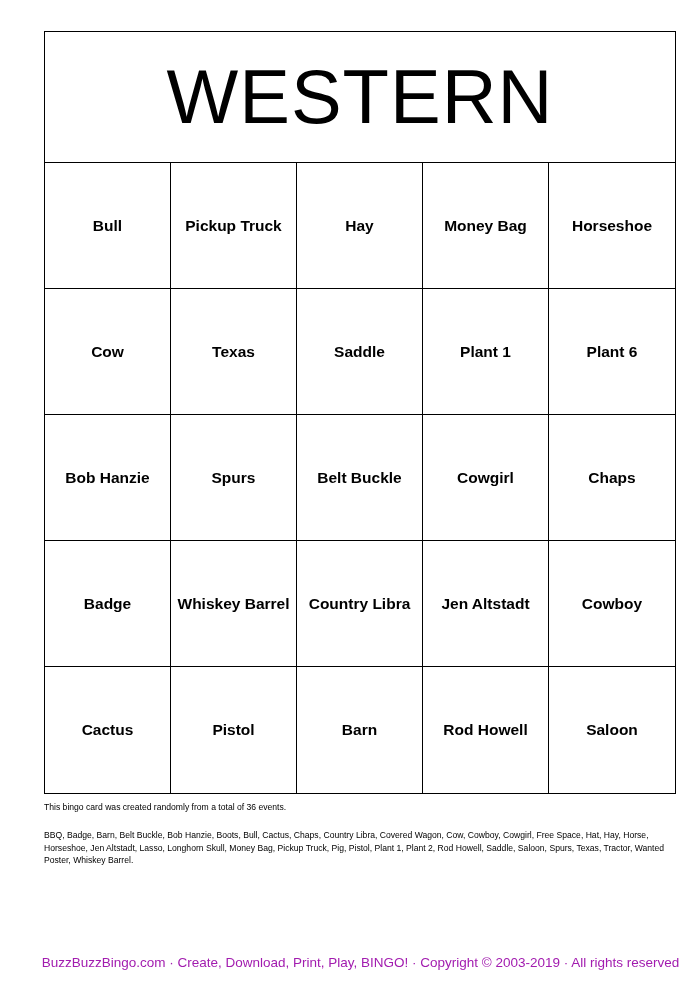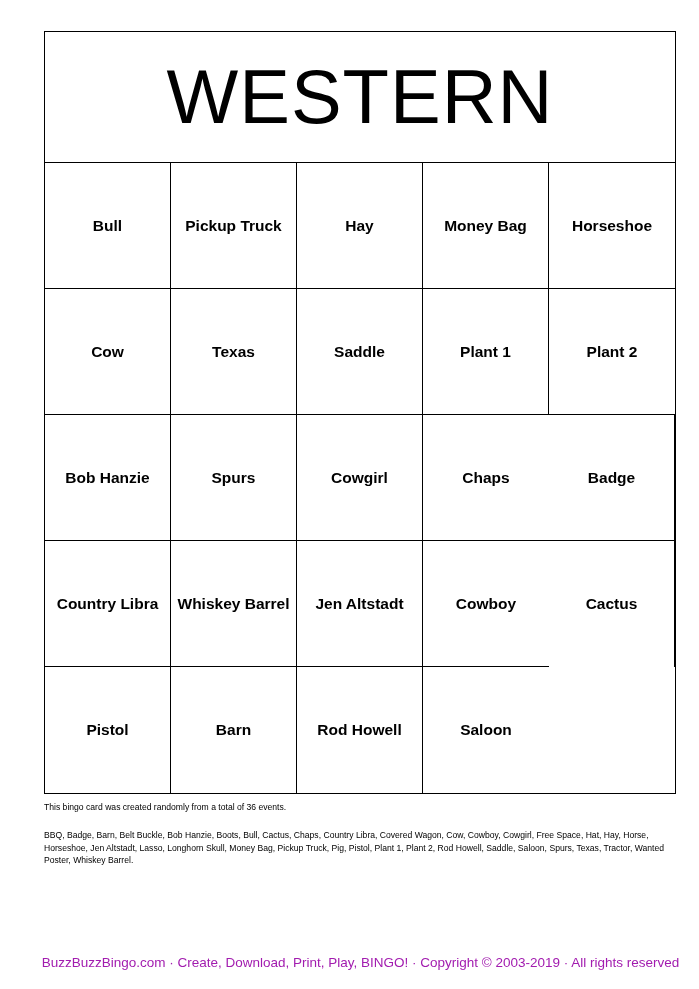--- a/index.html
+++ b/index.html
@@ -97,30 +97,31 @@
       <div class="cell">Bull</div>
       <div class="cell">Pickup Truck</div>
       <div class="cell">Hay</div>
       <div class="cell">Money Bag</div>
       <div class="cell col-last">Horseshoe</div>
 
       <div class="cell">Cow</div>
       <div class="cell">Texas</div>
       <div class="cell">Saddle</div>
       <div class="cell">Plant 1</div>
-      <div class="cell col-last">Plant 2</div>
+      <div class="cell col-last">Plant 6</div>
 
       <div class="cell">Bob Hanzie</div>
       <div class="cell">Spurs</div>
+      <div class="cell">Belt Buckle</div>
       <div class="cell">Cowgirl</div>
       <div class="cell col-last">Chaps</div>
 
       <div class="cell">Badge</div>
+      <div class="cell">Whiskey Barrel</div>
       <div class="cell">Country Libra</div>
-      <div class="cell">Whiskey Barrel</div>
       <div class="cell">Jen Altstadt</div>
       <div class="cell col-last">Cowboy</div>
 
       <div class="cell row-last">Cactus</div>
       <div class="cell row-last">Pistol</div>
       <div class="cell row-last">Barn</div>
       <div class="cell row-last">Rod Howell</div>
       <div class="cell col-last row-last">Saloon</div>
     </div>
   </div>

